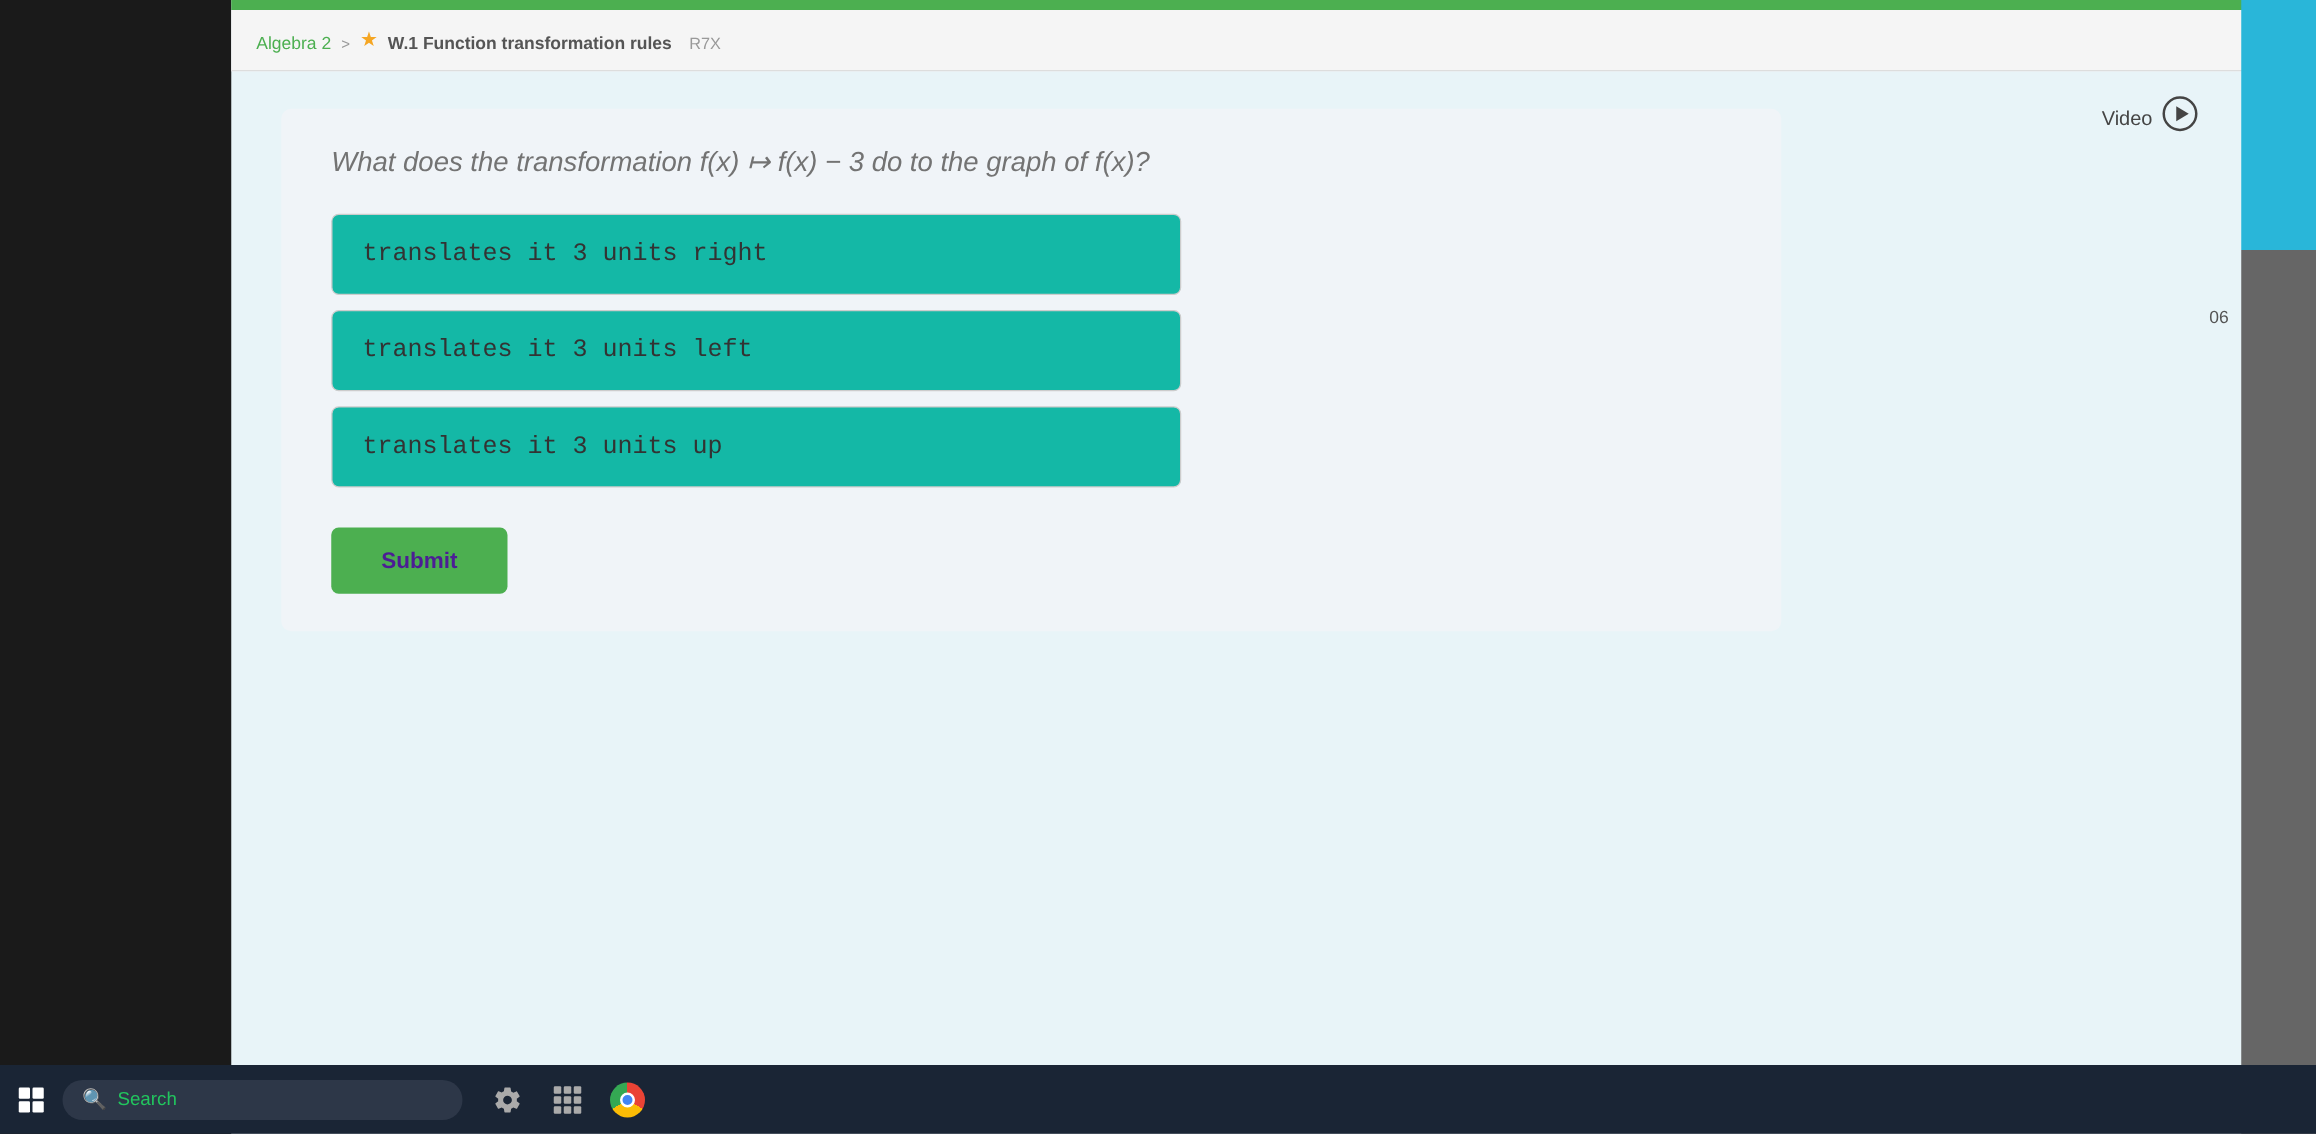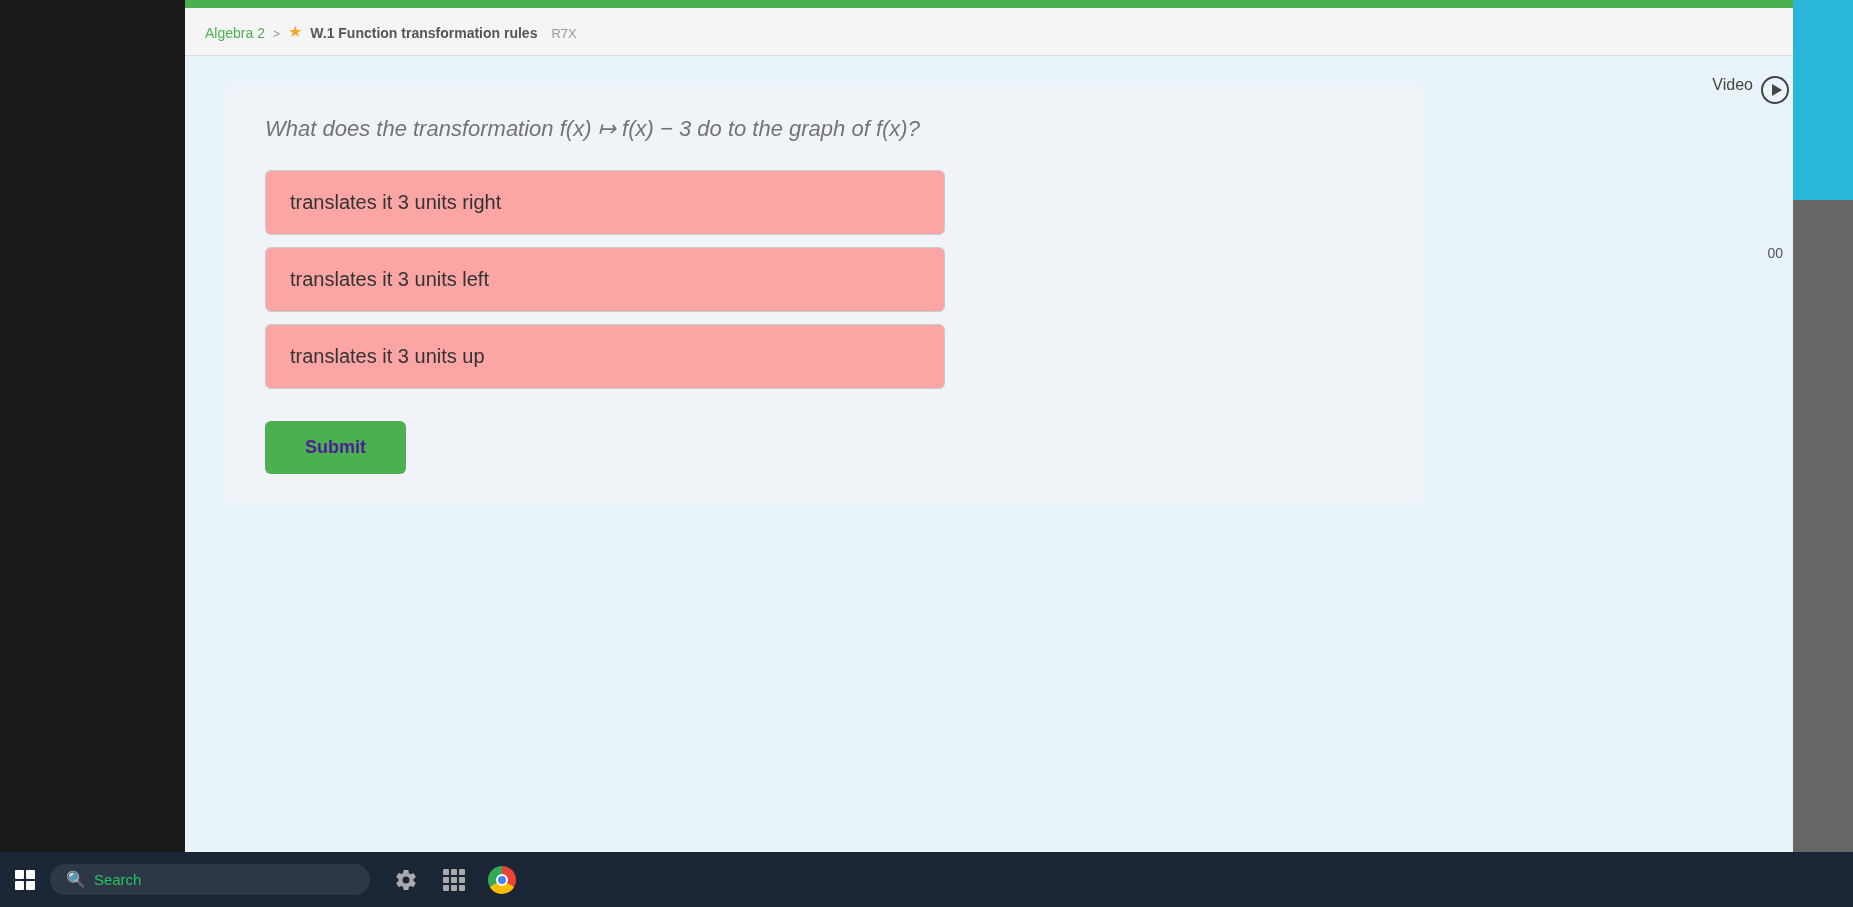--- a/index.html
+++ b/index.html
@@ -74,30 +74,31 @@
 
     .question-text {
       font-size: 22px;
       color: #737373;
       margin-bottom: 28px;
       font-style: italic;
     }
 
     
     .answer-option {
-      background: #fca5a5;
+      background: #14b8a6;
       border: 1px solid #ccc;
       border-radius: 6px;
       padding: 20px 24px;
       margin-bottom: 12px;
       font-size: 20px;
       color: #333;
       cursor: pointer;
       max-width: 680px;
       transition: background 0.15s;
+      font-family: Liberation Mono, monospace;
     }
 
     
     .submit-btn {
       background: #4caf50;
       color: #4c1d95;
       border: none;
       border-radius: 6px;
       padding: 16px 40px;
       font-size: 18px;
@@ -267,21 +268,21 @@
   <div class="breadcrumb-bar">
     <span style="cursor:pointer; color:#4caf50;">Algebra 2</span>
     <span class="arrow-right">&gt;</span>
     <span class="star-icon">★</span>
     <span style="cursor:pointer;font-weight:bold;">W.1 Function transformation rules</span>
     <span style="color:#999; font-size:13px; margin-left:6px;">R7X</span>
   </div>
 
   <div class="content-wrapper">
 
-    <div style="position:absolute; top:20px; right:64px; display:flex; align-items:flex-start; gap:8px; cursor:pointer;">
+    <div style="position:absolute; top:20px; right:95px; display:flex; align-items:flex-end; gap:8px; cursor:pointer;">
       <span style="font-size:16px; color:#444;">Video</span>
       <div class="video-circle">
         <div class="video-play"></div>
       </div>
     </div>
 
     <div class="question-card">
 
       
       <div class="question-text">
@@ -309,21 +310,21 @@
 
     </div>
   </div>
 
   <div class="right-sidebar">
     <div class="side-btn-blue"></div>
     <div style="background:#666; flex: 1;"></div>
   </div>
 
   <div style="position:absolute; right:70px; top:245px; font-size:14px; color:#555;">
-    <span>00</span>
+    <span>06</span>
   </div>
 
 </div>
 
 <div class="taskbar">
 
   <div class="taskbar-windows-btn">
     <div class="windows-icon">
       <div class="windows-icon-quad"></div>
       <div class="windows-icon-quad"></div>

